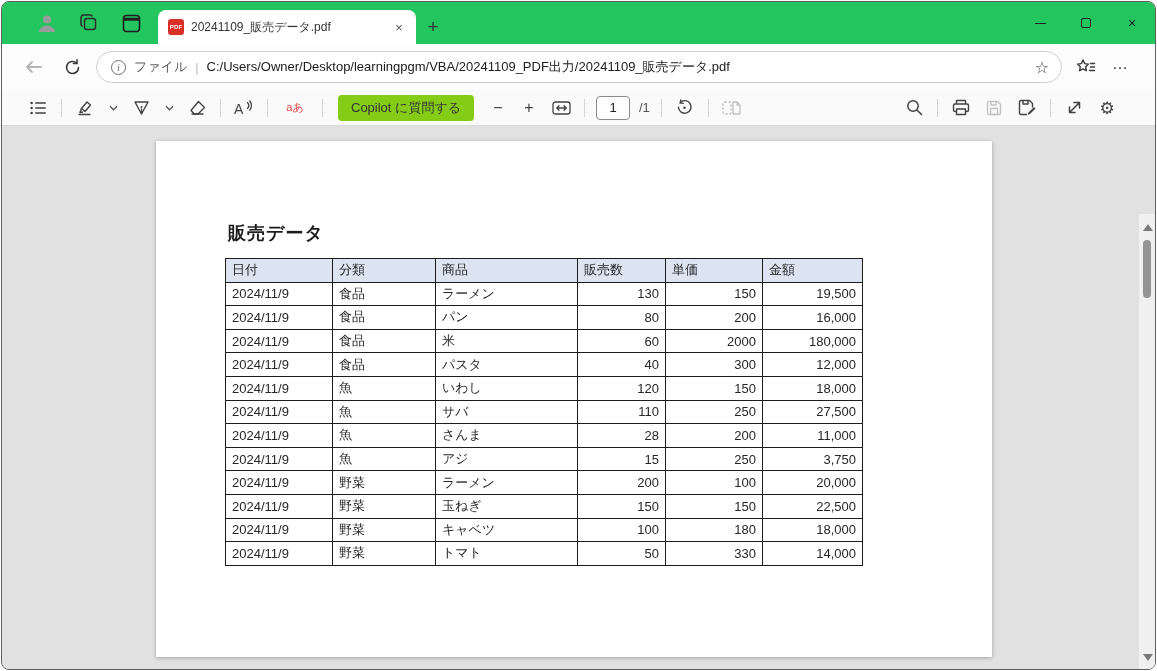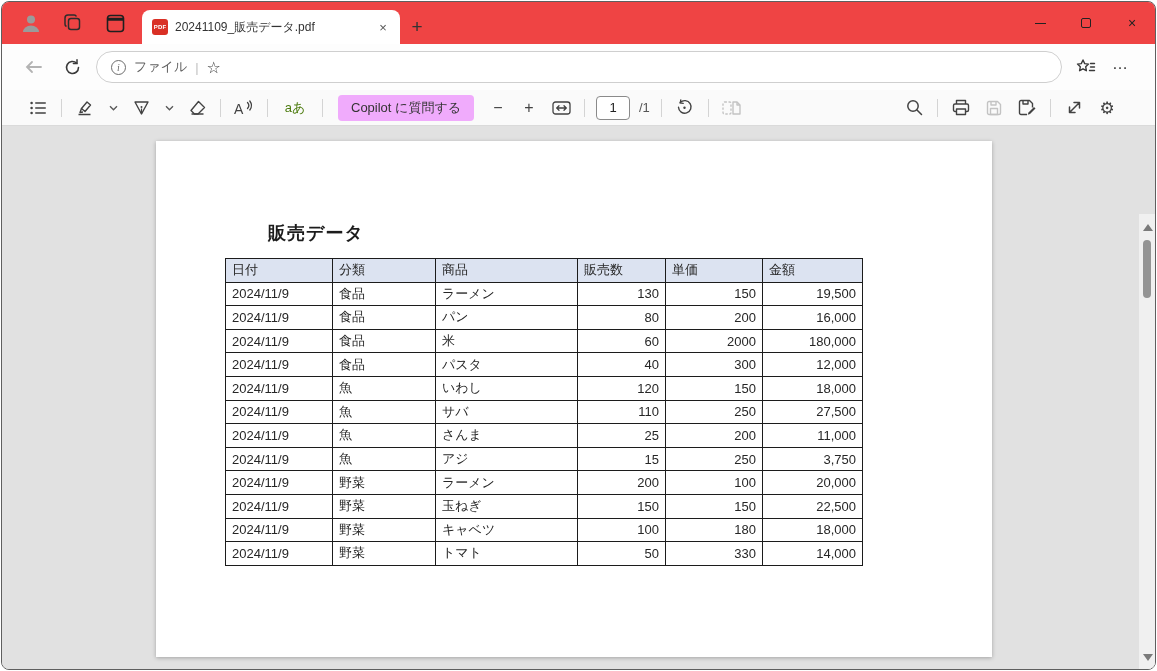--- a/index.html
+++ b/index.html
@@ -4,21 +4,21 @@
 <style>
   * { margin:0; padding:0; box-sizing:border-box; }
   html,body { width:1157px; height:671px; font-family:"Liberation Sans","DejaVu Sans",sans-serif; background:#fff; cursor:default; }
   .window {
     width:1155px; height:669px; margin:1px;
     border:1px solid #5f5f5f; border-radius:8px; overflow:hidden;
     display:flex; flex-direction:column; background:#e1e1e1; position:relative;
   }
 
   
-  .tabstrip { height:42px; background:#ef4444; display:flex; align-items:flex-end; flex-shrink:0; position:relative; }
+  .tabstrip { height:42px; background:#22c55e; display:flex; align-items:flex-end; flex-shrink:0; position:relative;padding-left:16px; }
   .tabstrip .strip-btn { height:42px; display:flex; align-items:center; justify-content:center; width:42px; color:#3a3a3a; }
   .avatar-wrap { margin-left:8px; }
   .tab {
     height:34px; width:258px; background:#fff; border-radius:8px 8px 0 0;
     display:flex; align-items:center; padding:0 8px 0 10px; gap:7px; margin-left:6px;
   }
   .pdf-badge { width:16px; height:16px; background:#d93025; border-radius:3px; color:#fff; font-size:6px; font-weight:bold; display:flex; align-items:center; justify-content:center; letter-spacing:.2px; }
   .tab-title { font-size:12px; color:#333; flex:1; white-space:nowrap; overflow:hidden; }
   .tab-close { font-size:13px; color:#555; width:18px; height:18px; display:flex; align-items:center; justify-content:center; border-radius:4px; }
   .new-tab { width:34px; height:34px; display:flex; align-items:center; justify-content:center; font-size:19px; color:#333; }
@@ -41,36 +41,36 @@
   .star-glyph { font-size:16px; color:#444; flex-shrink:0; font-family:"DejaVu Sans",sans-serif; }
   .bar-right { display:flex; align-items:center; gap:6px; }
   .more-dots { font-size:16px; color:#333; letter-spacing:1px; padding:0 6px 6px 6px; }
   .copilot-logo { width:22px; height:22px; border-radius:50%; background:conic-gradient(#2a6df4,#7a3df0,#d63384,#f6a21d,#35c3f3,#2a6df4); }
 
   
   .pdftoolbar { height:36px; background:#fafafa; border-bottom:1px solid #dadada; display:flex; align-items:center; padding:0 22px 0 24px; gap:9px; flex-shrink:0; color:#424242; }
   .tb-icon { display:flex; align-items:center; justify-content:center; width:24px; height:26px; border-radius:4px; color:#424242; }
   .tb-sep { width:1px; height:18px; background:#d4d4d4; margin:0 2px; flex-shrink:0; }
   .chev { width:14px; height:26px; display:flex; align-items:center; justify-content:center; }
-  .copilot-btn { background:#f0abfc; border:none; border-radius:4px; height:26px; padding:0 13px; font-size:13px; color:#333; font-family:inherit; margin:0 4px; white-space:nowrap; }
+  .copilot-btn { background:#84cc16; border:none; border-radius:4px; height:26px; padding:0 13px; font-size:13px; color:#333; font-family:inherit; margin:0 4px; white-space:nowrap; }
   .zoom-txt { font-size:16px; color:#424242; width:22px; text-align:center; }
   .pagebox { width:34px; height:24px; border:1px solid #8a8a8a; border-radius:4px; background:#fff; text-align:center; font-size:13px; color:#222; font-family:inherit; }
   .page-total { font-size:13px; color:#555; }
-  .translate-txt { font-size:13px; color:#4d7c0f; white-space:nowrap; }
+  .translate-txt { font-size:11px; color:#ef4444; white-space:nowrap; }
   .gear-glyph { font-size:17px; font-family:"DejaVu Sans",sans-serif; }
   .disabled { color:#c3c3c3 !important; }
   .tb-right { margin-left:auto; display:flex; align-items:center; gap:9px; padding-right:14px; }
 
   
   .viewer { flex:1; background:#e1e1e1; position:relative; overflow:hidden; }
   .page {
     position:absolute; left:154px; top:15px; width:836px; height:516px;
     background:#fff; box-shadow:0 1px 4px rgba(0,0,0,.28);
   }
-  .doc-title { position:absolute; left:72px; top:80px; font-size:18px; font-weight:bold; color:#1c1c1c; letter-spacing:1px;margin-left:40px; }
+  .doc-title { position:absolute; left:72px; top:80px; font-size:18px; font-weight:bold; color:#1c1c1c; letter-spacing:1px; }
   .sales-table { position:absolute; left:69px; top:117px; border-collapse:collapse; table-layout:fixed; font-size:13px; color:#262626; }
   .sales-table th, .sales-table td { border:1.6px solid #1c1c1c; padding:1px 6px; height:23.6px; overflow:hidden; white-space:nowrap; font-weight:normal; text-align:left; }
   .sales-table th { background:#dce3f1; }
   .sales-table td:nth-child(n+4), .sales-table th:nth-child(n+4) ~ * { }
   .sales-table td.num { text-align:right;margin-top:36px; }
 
   
   .scroll-rail { position:absolute; right:0; top:88px; bottom:0; width:16px; background:#f0f0f0; }
   .scroll-up, .scroll-down { position:absolute; left:4px; width:0; height:0; border-left:5px solid transparent; border-right:5px solid transparent; }
   .scroll-up { top:10px; border-bottom:7px solid #7a7a7a; }
@@ -139,20 +139,21 @@
         <svg width="17" height="17" viewBox="0 0 17 17" fill="none" stroke="#3a3a3a" stroke-width="1.6" stroke-linecap="round">
             <path d="M14.5 8.5 a6 6 0 1 1 -1.8 -4.3"></path>
             <path d="M13 0.8 v3.6 h-3.6" stroke-width="1.5"></path>
           </svg>
       </span>
     </div>
     <div class="omnibox">
       <span class="info-circle">i</span>
       <span class="scheme">ファイル</span>
       <span class="omni-sep">|</span>
+      <span class="url">C:/Users/Owner/Desktop/learningpgm/VBA/20241109_PDF出力/20241109_販売データ.pdf</span>
       <span class="star-glyph">☆</span>
     </div>
     <div class="bar-right">
       <div class="nav-icon">
         <span>
           <svg width="20" height="18" viewBox="0 0 20 18" fill="none" stroke="#3a3a3a" stroke-width="1.4" stroke-linejoin="round">
               <path d="M7 2 l1.7 3.6 3.8.5 -2.8 2.7 .7 3.9 -3.4-1.9 -3.4 1.9 .7-3.9 -2.8-2.7 3.8-.5 Z"></path>
               <path d="M14.5 5.5 h4 M14.5 9 h4 M13.5 12.5 h5" stroke-linecap="round"></path>
             </svg>
         </span>
@@ -385,21 +386,21 @@
     <td>魚</td>
     <td>サバ</td>
     <td class="num">110</td>
     <td class="num">250</td>
     <td class="num">27,500</td>
   </tr>
             <tr>
     <td>2024/11/9</td>
     <td>魚</td>
     <td>さんま</td>
-    <td class="num">25</td>
+    <td class="num">28</td>
     <td class="num">200</td>
     <td class="num">11,000</td>
   </tr>
             <tr>
     <td>2024/11/9</td>
     <td>魚</td>
     <td>アジ</td>
     <td class="num">15</td>
     <td class="num">250</td>
     <td class="num">3,750</td>

